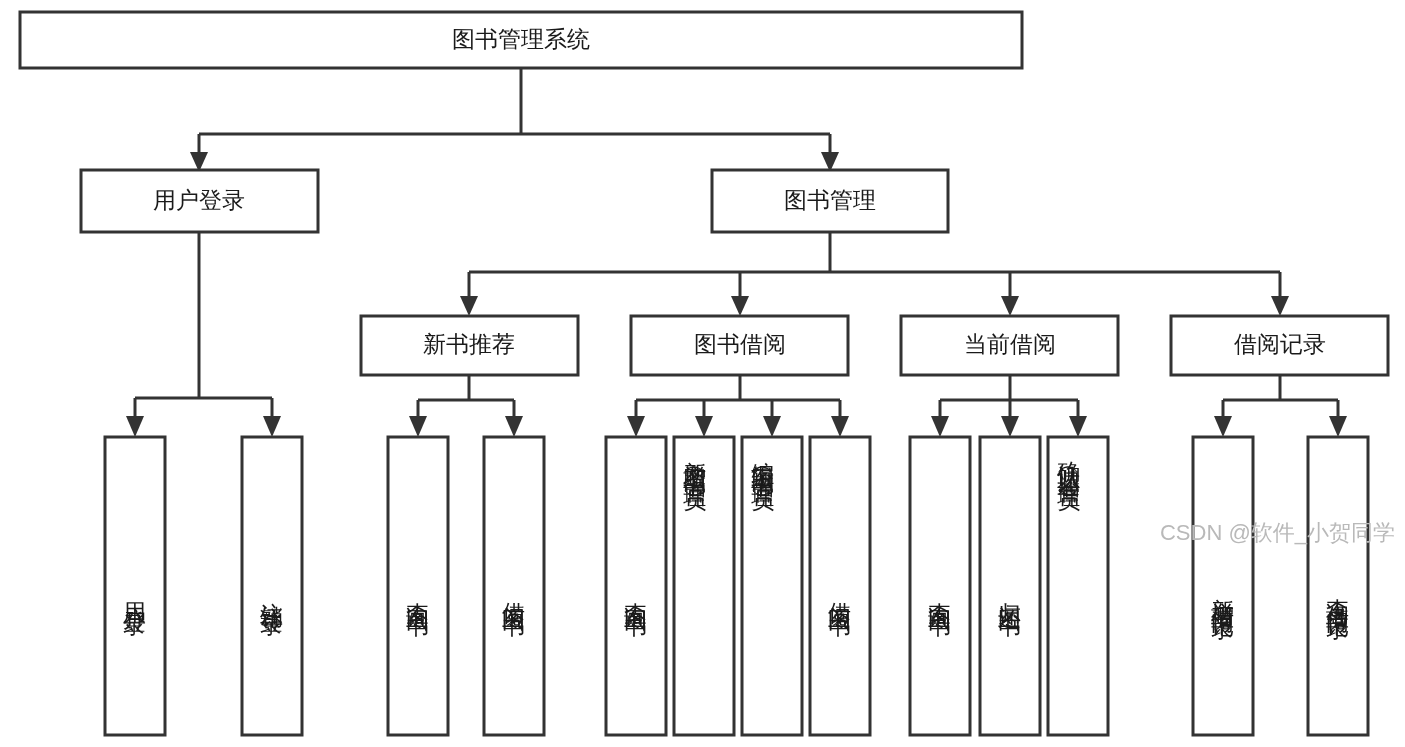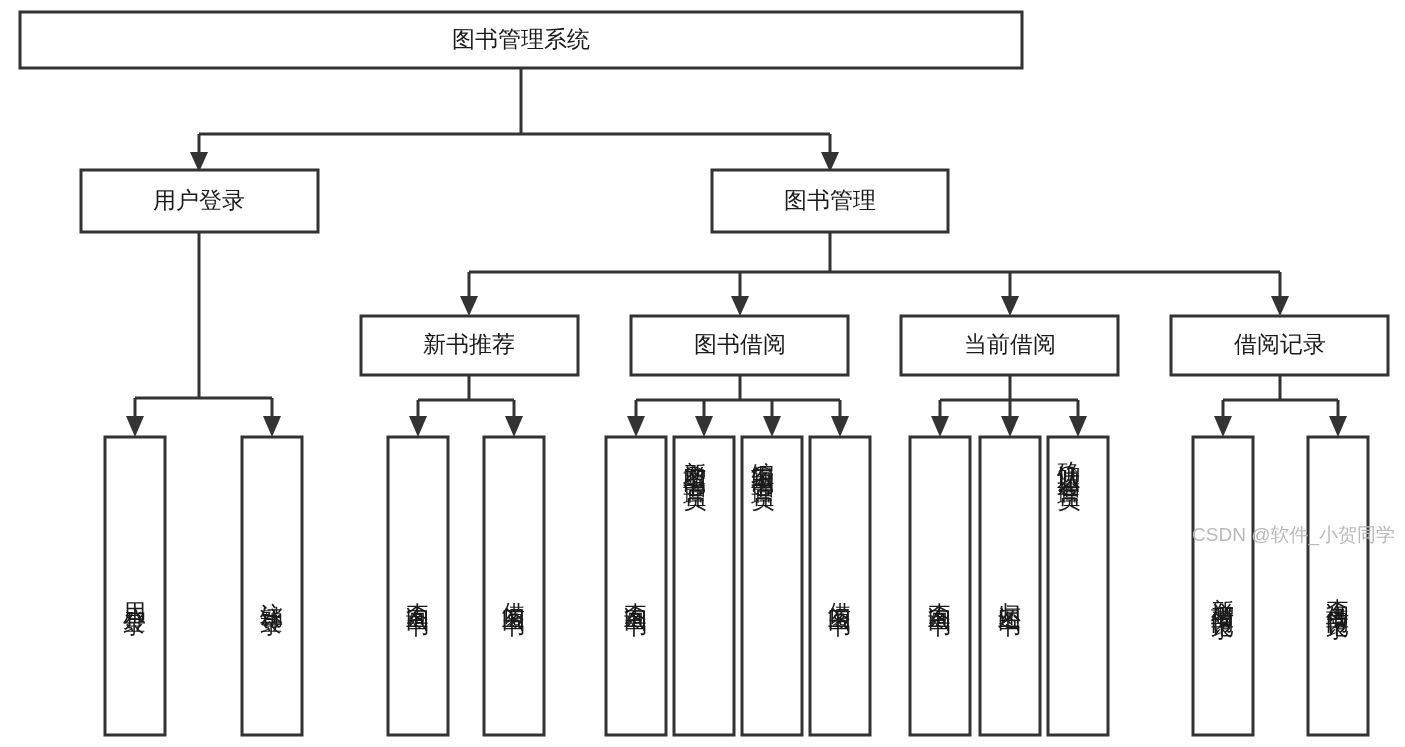--- a/index.html
+++ b/index.html
@@ -56,21 +56,21 @@
     text-anchor: middle;
     writing-mode: vertical-rl;
     glyph-orientation-vertical: 0;
     letter-spacing: 4px;
   }
   .watermark {
     position: absolute;
     right: 10px;
     bottom: 6px;
     font-family: "Liberation Sans", "DejaVu Sans", sans-serif;
-    font-size: 19px;
+    font-size: 22px;
     color: #b9b9b9;
     white-space: nowrap;
     pointer-events: none;
   }
 </style>
 </head>
 <body>
 
 <div id="diagram-root">
 

